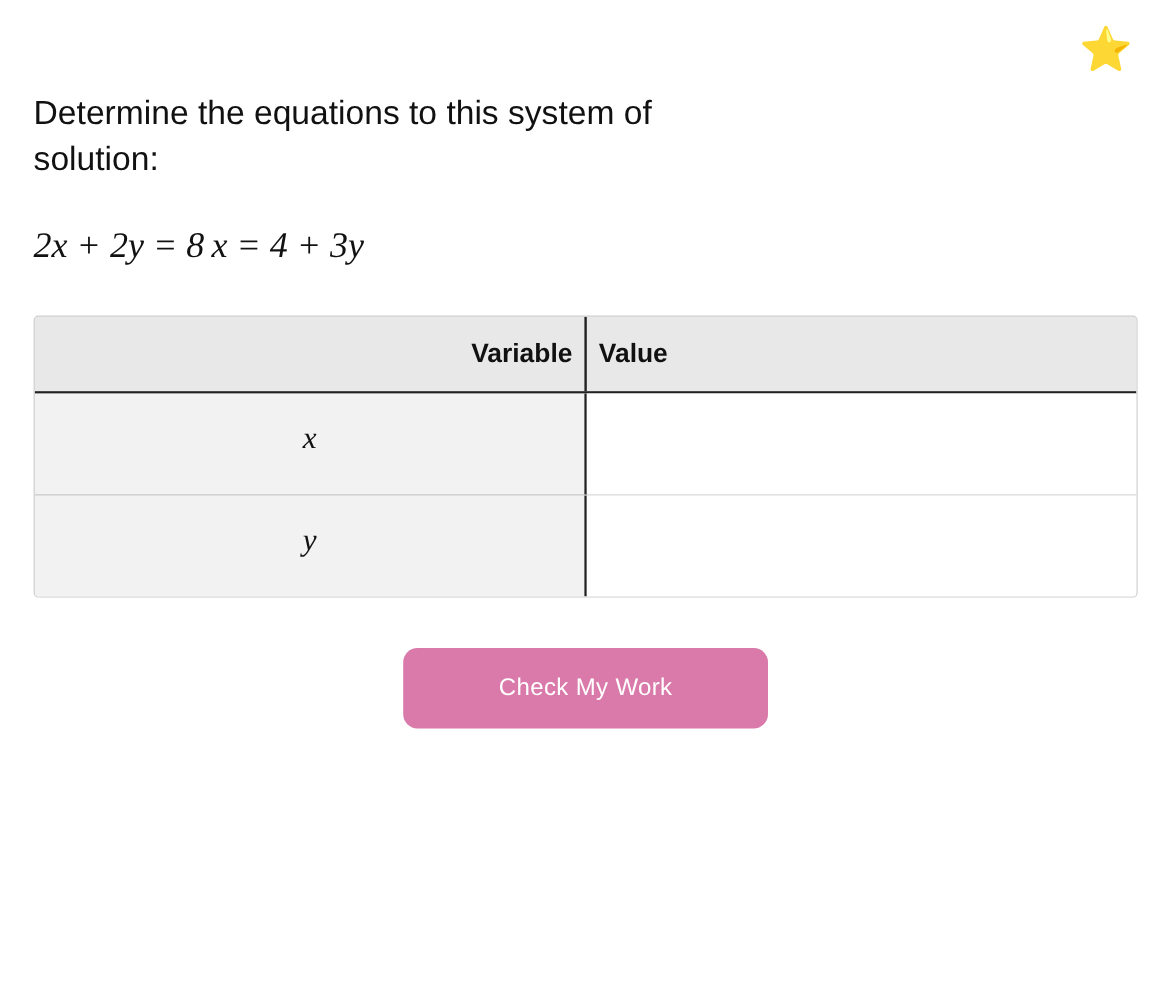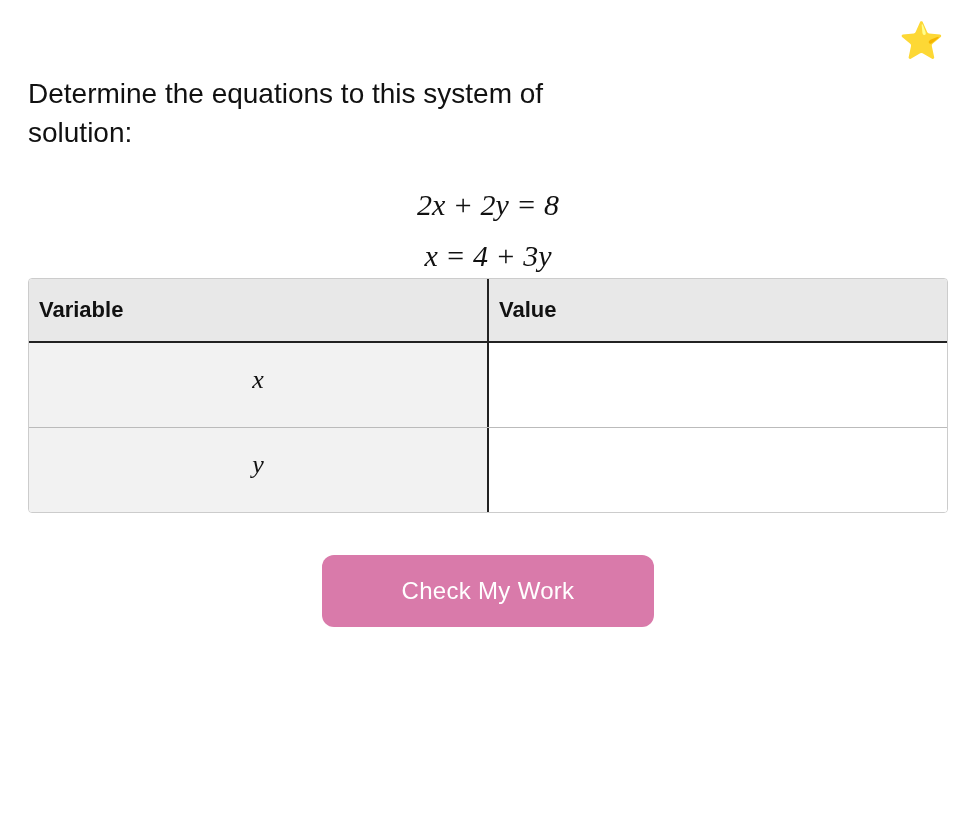--- a/index.html
+++ b/index.html
@@ -41,24 +41,24 @@
     .question-text {
       font-size: 28px;
       font-family: Arial, Helvetica, sans-serif;
       font-weight: 400;
       color: #111;
       line-height: 1.4;
       margin-bottom: 30px;
     }
 
     .equations-block {
-      display: flex;
-      flex-direction: column;
+      margin-bottom: 36px;
+      display: flex;
+      flex-direction: row;
       gap: 6px;
-      align-items: center;
     }
 
     .equation {
       font-size: 30px;
       font-style: italic;
       color: #111;
       font-family: Georgia, 'Times New Roman', serif;
       line-height: 1.5;
     }
 
@@ -71,21 +71,21 @@
     }
 
     .table-header {
       display: flex;
       background: #e8e8e8;
       border-bottom: 2px solid #222;
     }
 
     .table-header .col-variable {
       flex: 1;
-      text-align: left;
+      text-align: right;
       padding: 18px 10px;
       font-size: 22px;
       font-weight: bold;
       font-family: Arial, Helvetica, sans-serif;
       color: #111;
       border-right: 2px solid #222;
     }
 
     .table-header .col-value {
       flex: 1;
@@ -142,21 +142,21 @@
       justify-content: center;
       margin-top: 10px;
     }
 
     .check-button {
       background: #d97aaa;
       color: #ffffff;
       border: none;
       border-radius: 12px;
       padding: 22px 80px;
-      font-size: 24px;
+      font-size: 20px;
       font-family: Arial, Helvetica, sans-serif;
       cursor: pointer;
       letter-spacing: 0.3px;
     }
   </style>
 </head>
 <body>
 
 <div class="page-container">
 

